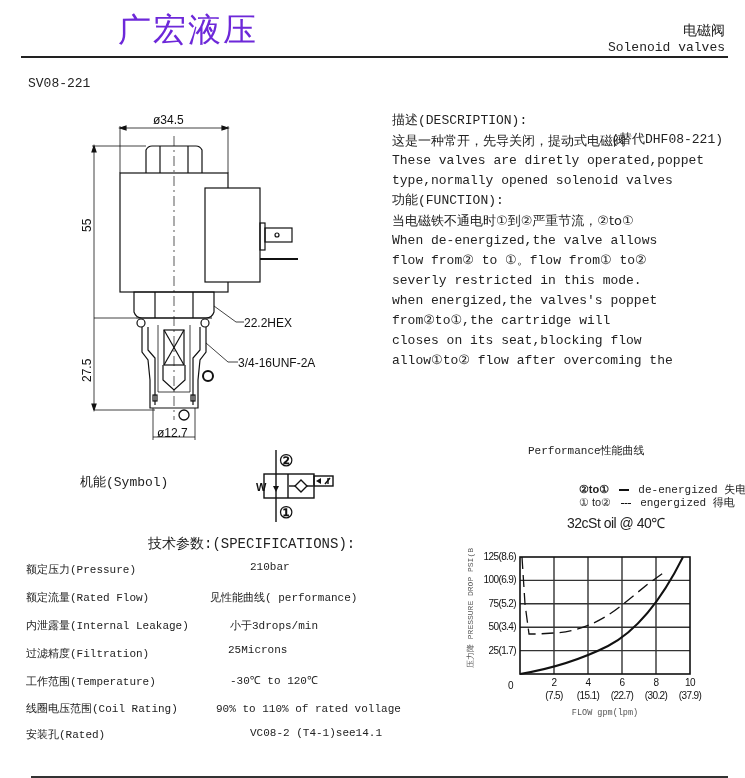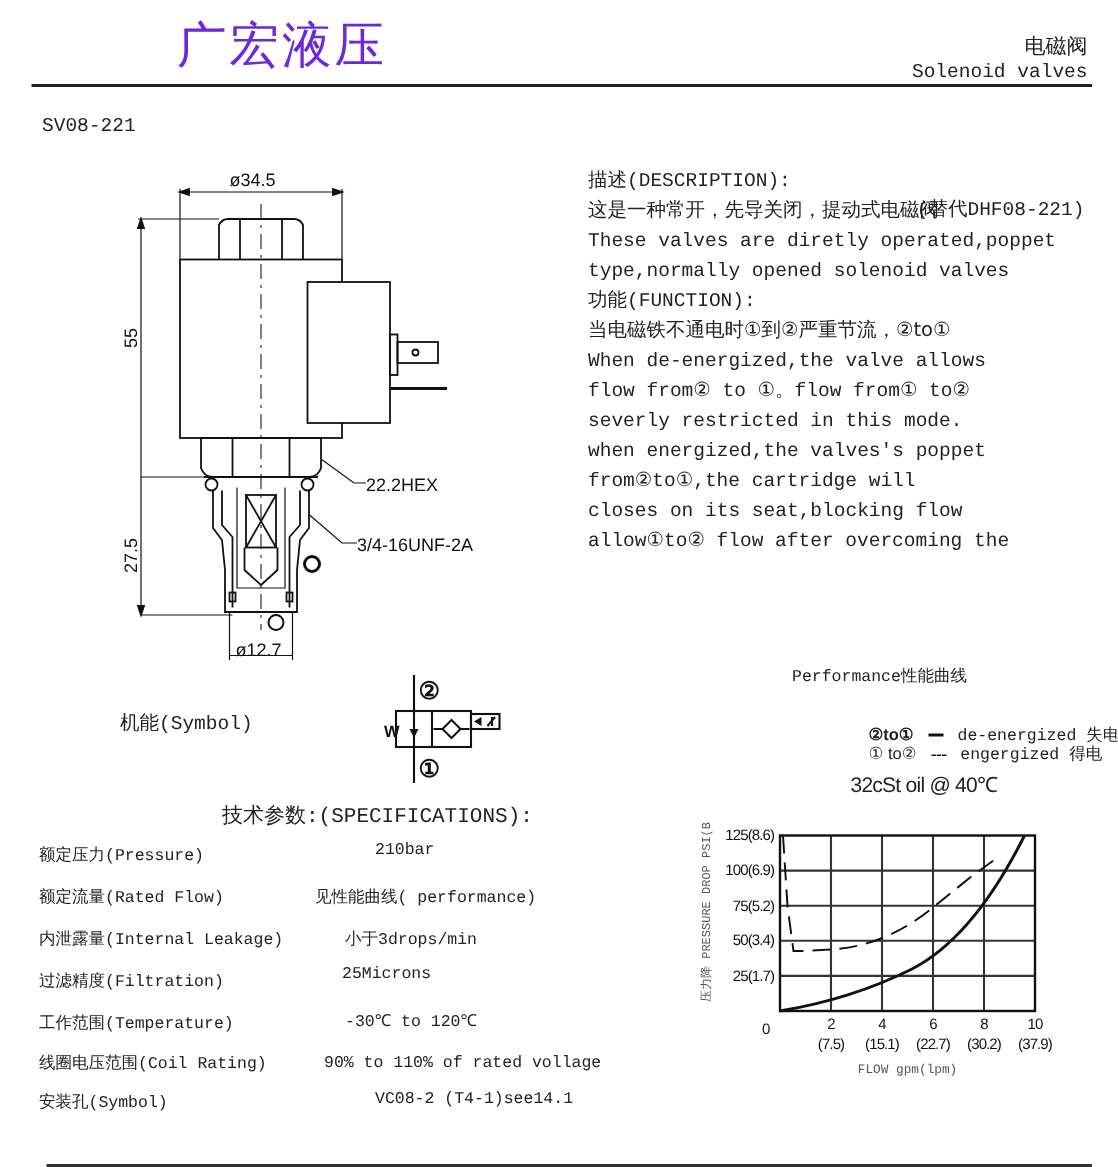--- a/index.html
+++ b/index.html
@@ -149,21 +149,21 @@
   <div class="abs spec-row" style="left:26px;top:590px">额定流量(Rated Flow)</div>
   <div class="abs spec-row" style="left:210px;top:590px">见性能曲线( performance)</div>
   <div class="abs spec-row" style="left:26px;top:618px">内泄露量(Internal Leakage)</div>
   <div class="abs spec-row" style="left:230px;top:618px">小于3drops/min</div>
   <div class="abs spec-row" style="left:26px;top:646px">过滤精度(Filtration)</div>
   <div class="abs spec-row" style="left:228px;top:644px">25Microns</div>
   <div class="abs spec-row" style="left:26px;top:674px">工作范围(Temperature)</div>
   <div class="abs spec-row" style="left:230px;top:672px">-30℃ to 120℃</div>
   <div class="abs spec-row" style="left:26px;top:701px">线圈电压范围(Coil Rating)</div>
   <div class="abs spec-row" style="left:216px;top:703px">90% to 110% of rated vollage</div>
-  <div class="abs spec-row" style="left:26px;top:727px">安装孔(Symbol)</div>
+  <div class="abs spec-row" style="left:26px;top:727px">安装孔(Rated)</div>
   <div class="abs spec-row" style="left:250px;top:727px">VC08-2 (T4-1)see14.1</div>
 </div>
 
 <div class="abs perf-title">Performance性能曲线</div>
 <div class="abs legend" style="left:535px;top:482px">
   <span style="font-family:'Liberation Sans',sans-serif;font-weight:bold">②to①</span>
   <span style="display:inline-block;width:10px;height:1.5px;background:#111;vertical-align:middle;margin:0 3px"></span>
   <span>de-energized 失电</span>
 </div>
 <div class="abs legend" style="left:535px;top:495px">

